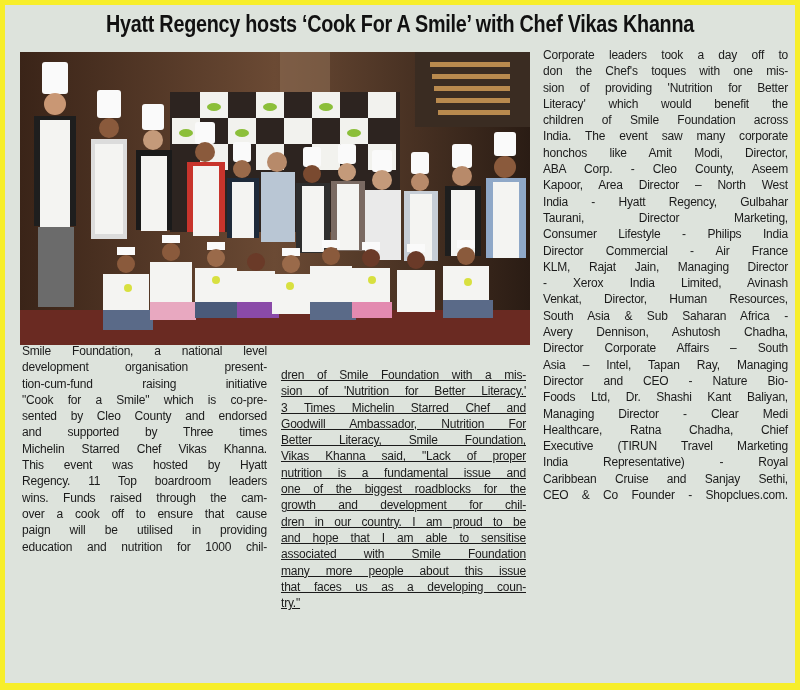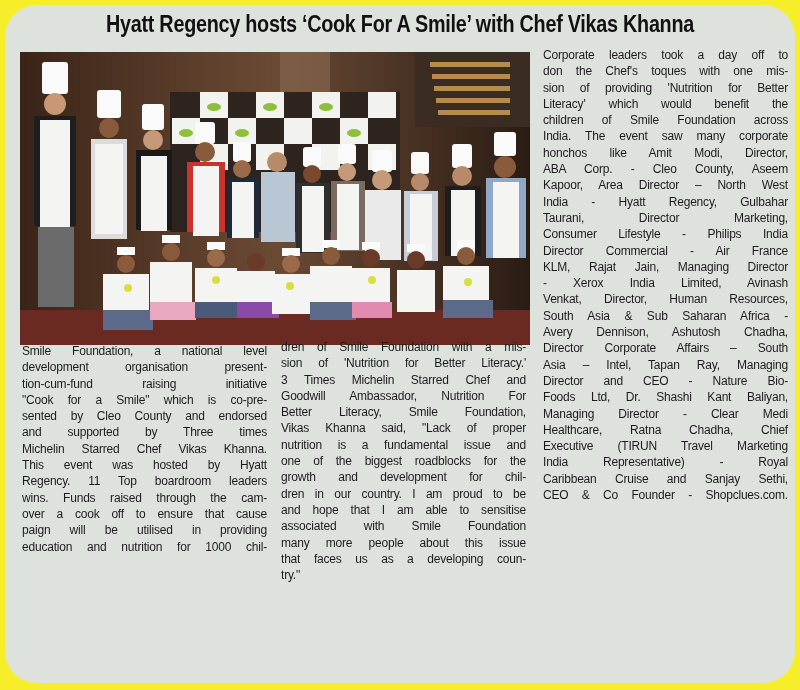--- a/index.html
+++ b/index.html
@@ -4,40 +4,39 @@
 <style>
   html, body { margin: 0; padding: 0; }
   body {
     width: 800px; height: 690px; overflow: hidden;
     background: #f7ee2a;
     font-family: "Liberation Sans", sans-serif;
   }
   .page {
     position: absolute; left: 5px; top: 5px; width: 790px; height: 678px;
     background: #dde3dc;
-    border-radius: 32px;
   }
   .headline {
     position: absolute; left: 0; top: 6px; width: 790px; text-align: center;
     font-family: "Liberation Sans", sans-serif; font-weight: bold;
     font-size: 23px; letter-spacing: -0.3px; color: #111;
     transform: scaleX(0.86); transform-origin: center top;
   }
   .photo {
     position: absolute; left: 15px; top: 47px; width: 510px; height: 293px;
     overflow: hidden; background: #4a2a1c;
   }
   .photo svg { display: block; }
   .col {
     position: absolute; font-size: 12px; line-height: 16.3px; color: #1b1b1b;
     text-align: justify; hyphens: none;
     letter-spacing: -0.2px;
   }
   .col1 { left: 17px; top: 338px; width: 245px; }
-  .col2 { left: 276px; top: 334px; width: 245px; }
+  .col2 { left: 276px; top: 362px; width: 245px; text-decoration: underline; }
   .col3 { left: 538px; top: 42px; width: 245px; }
   .col3 .line, .col1 .line, .col2 .line { display: block; text-align-last: justify; white-space: nowrap; }
   .col .last { text-align-last: left; }
 </style>
 </head>
 <body>
 
 <div class="page">
   <div class="headline">Hyatt Regency hosts ‘Cook For A Smile’ with Chef Vikas Khanna</div>
 

